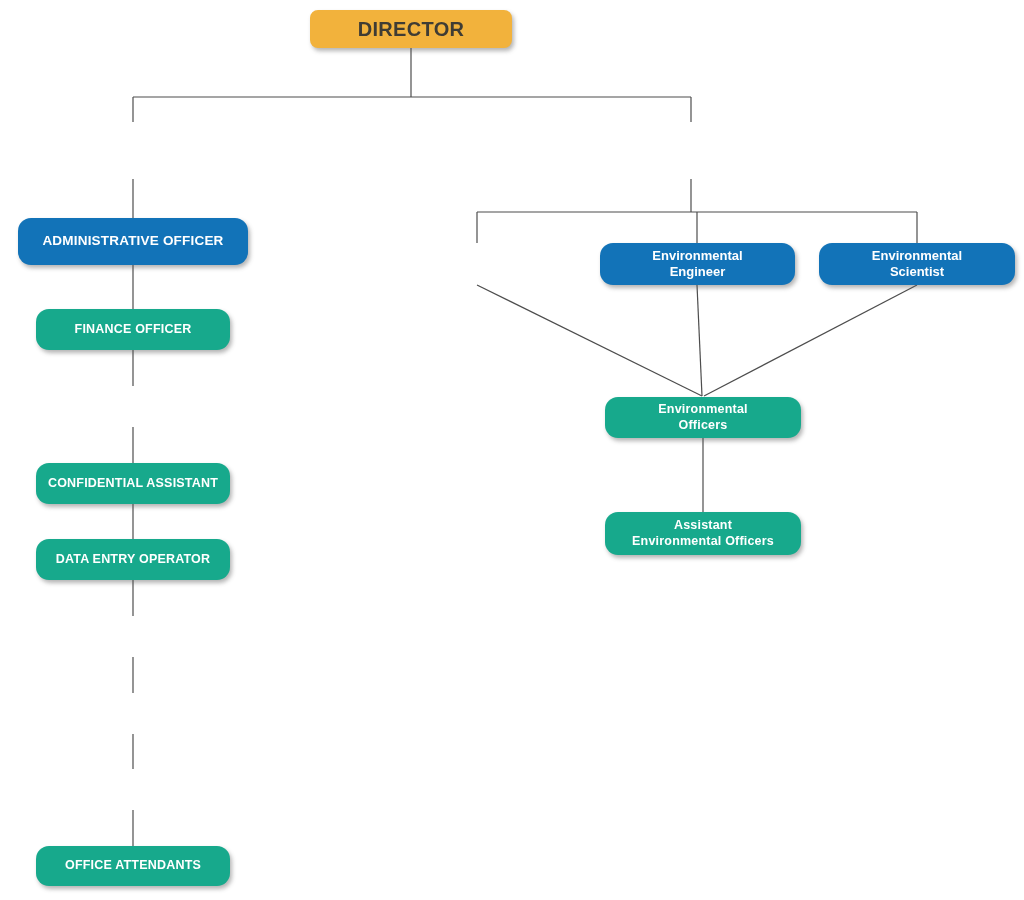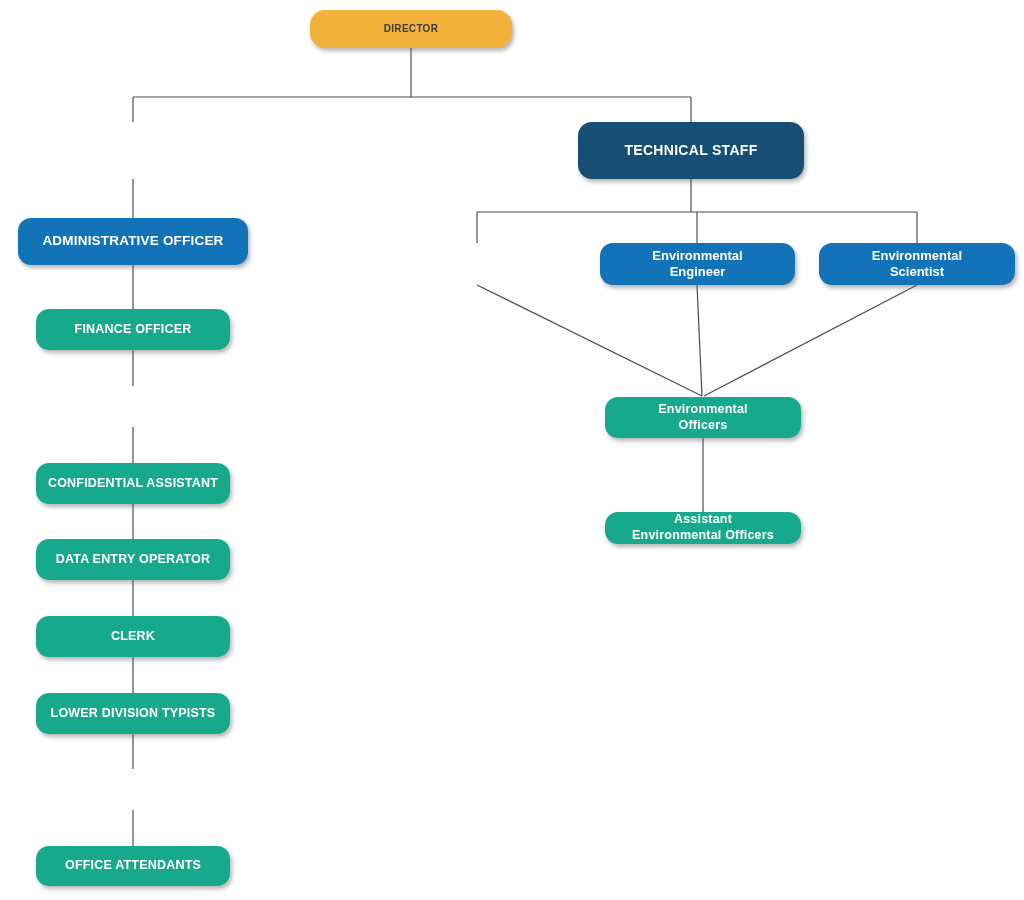--- a/index.html
+++ b/index.html
@@ -28,22 +28,22 @@
     color: var(--box_text, #ffffff);
     font-weight: 700;
     white-space: pre-line;
     line-height: 1.25;
     box-sizing: border-box;
     padding: 2px 6px;
   }
   .director {
     background: var(--director_fill, #F2B23C);
     color: var(--director_text, #3F3C34);
-    border-radius: 15px;
-    font-size: 10px;
+    border-radius: 8px;
+    font-size: 20px;
     letter-spacing: 0.3px;
   }
   .staff-header {
     background: var(--staff_header_fill, #174E74);
     font-size: 14px;
     letter-spacing: 0.3px;
     border-radius: 14px;
   }
   .officer-blue {
     background: var(--officer_fill, #1273B8);
@@ -90,34 +90,31 @@
 
     <line x1="477" y1="285" x2="702" y2="396"></line>
     <line x1="697" y1="285" x2="702" y2="396"></line>
     <line x1="917" y1="285" x2="704" y2="396"></line>
 
     <line x1="703" y1="438" x2="703" y2="512"></line>
   </svg>
 
   <div class="node director" style="left:310px; top:10px; width:202px; height:38px;">DIRECTOR</div>
 
-  <div class="node staff-header" style="left:578px; top:122px; width:226px; height:57px;">TECHNICAL STAFF</div>
 
   <div class="node teal" style="left:36px; top:309px; width:194px; height:41px;">FINANCE OFFICER</div>
 
   <div class="node officer-blue" style="left:18px; top:218px; width:230px; height:47px;">ADMINISTRATIVE OFFICER</div>
   <div class="node teal" style="left:36px; top:463px; width:194px; height:41px;">CONFIDENTIAL ASSISTANT</div>
   <div class="node teal" style="left:36px; top:539px; width:194px; height:41px;">DATA ENTRY OPERATOR</div>
-  <div class="node teal" style="left:36px; top:616px; width:194px; height:41px;">CLERK</div>
-  <div class="node teal" style="left:36px; top:693px; width:194px; height:41px;">LOWER DIVISION TYPISTS</div>
   <div class="node teal" style="left:36px; top:846px; width:194px; height:40px;">OFFICE ATTENDANTS</div>
 
   <div class="node role-blue" style="left:600px; top:243px; width:195px; height:42px;">Environmental
 Engineer</div>
   <div class="node role-blue" style="left:819px; top:243px; width:196px; height:42px;">Environmental
 Scientist</div>
 
   <div class="node teal" style="left:605px; top:397px; width:196px; height:41px;">Environmental
 Officers</div>
-  <div class="node teal" style="left:605px; top:512px; width:196px; height:32px;">Assistant
+  <div class="node teal" style="left:605px; top:512px; width:196px; height:43px;">Assistant
 Environmental Officers</div>
 
 </div>
 
 </body></html>

